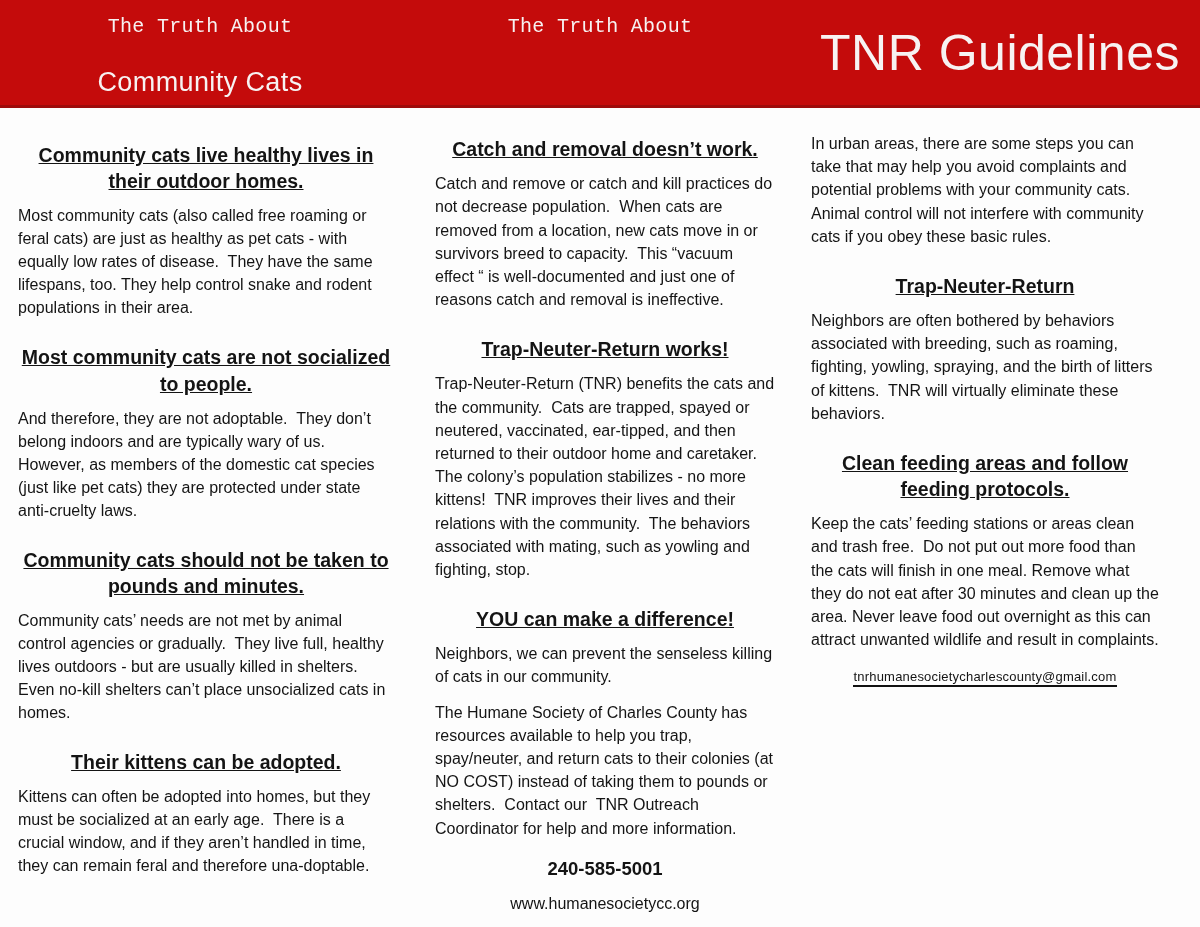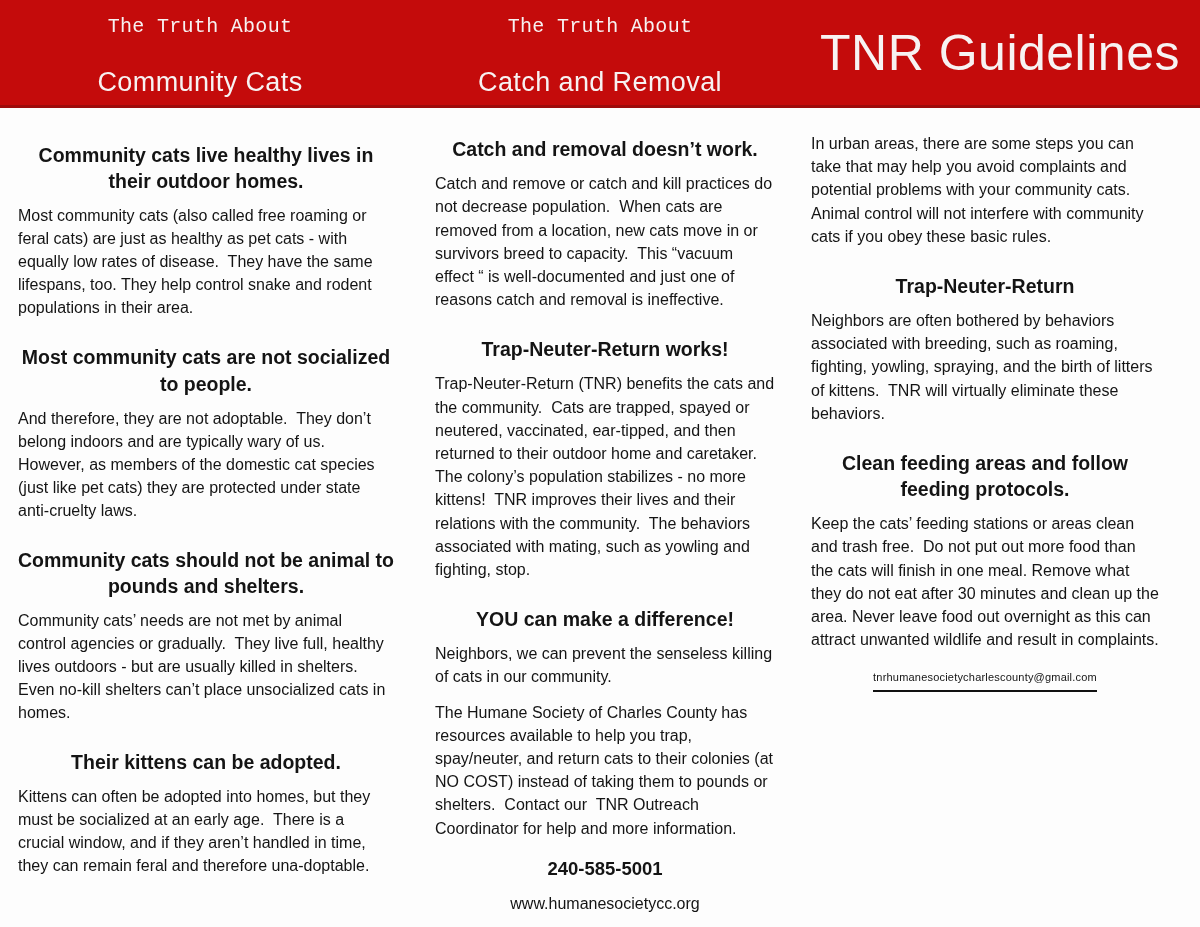--- a/index.html
+++ b/index.html
@@ -56,20 +56,21 @@
   .col { flex: 0 0 auto; }
   .col-1 { width: 376px; padding-top: 34px; margin-right: 41px; }
   .col-2 { width: 340px; padding-top: 28px; margin-right: 36px; }
   .col-3 { width: 348px; padding-top: 24px; }
   .sec-heading {
     font-size: 19.5px;
     font-weight: bold;
     text-align: center;
     line-height: 1.34;
     margin: 25px 0 10px 0;
+    text-decoration: underline;
   }
   .sec-heading.first { margin-top: 0; }
   .sec-body {
     font-size: 16px;
     line-height: 1.44;
     white-space: pre-wrap;
     margin-bottom: 4px;
   }
   .col-2 .sec-body, .col-3 .sec-body { line-height: 1.45; }
   .sec-body + .sec-body { margin-top: 12px; }
@@ -81,55 +82,54 @@
     margin-top: 18px;
   }
   .website {
     font-size: 16px;
     text-align: center;
     margin-top: 15px;
   }
   .email-row { text-align: center; margin-top: 16px; }
   .email {
     display: inline-block;
-    font-size: 11px;
+    font-size: 13px;
     letter-spacing: 0.2px;
     border-bottom: 2px solid #111;
-    padding-bottom: 7px;
+    padding-bottom: 1px;
   }
 </style>
 </head>
 <body>
 
 <div class="page">
 
   <header class="banner">
     <div class="banner-panel">
       <div class="banner-eyebrow">The Truth About</div>
       <div class="banner-title">Community Cats</div>
     </div>
     <div class="banner-panel">
       <div class="banner-eyebrow">The Truth About</div>
-      <div class="banner-title">Catch and Removal</div>
     </div>
     <div class="banner-panel big">
       <div class="banner-title-big">TNR Guidelines</div>
     </div>
   </header>
 
   <div class="columns">
 
     <section class="col col-1">
       <h2 class="sec-heading first">Community cats live healthy lives in their outdoor homes.</h2>
       <p class="sec-body">Most community cats (also called free roaming or feral cats) are just as healthy as pet cats - with equally low rates of disease.  They have the same lifespans, too. They help control snake and rodent populations in their area.</p>
 
       <h2 class="sec-heading">Most community cats are not socialized to people.</h2>
       <p class="sec-body">And therefore, they are not adoptable.  They don’t belong indoors and are typically wary of us.  However, as members of the domestic cat species (just like pet cats) they are protected under state anti-cruelty laws.</p>
 
-      <h2 class="sec-heading">Community cats should not be animal to pounds and shelters.</h2>
+      <h2 class="sec-heading">Community cats should not be taken to pounds and minutes.</h2>
       <p class="sec-body">Community cats’ needs are not met by animal control agencies or gradually.  They live full, healthy lives outdoors - but are usually killed in shelters.  Even no-kill shelters can’t place unsocialized cats in homes.</p>
 
       <h2 class="sec-heading">Their kittens can be adopted.</h2>
       <p class="sec-body">Kittens can often be adopted into homes, but they must be socialized at an early age.  There is a crucial window, and if they aren’t handled in time, they can remain feral and therefore una-doptable.</p>
     </section>
 
     <section class="col col-2">
       <h2 class="sec-heading first">Catch and removal doesn’t work.</h2>
       <p class="sec-body">Catch and remove or catch and kill practices do not decrease population.  When cats are removed from a location, new cats move in or survivors breed to capacity.  This “vacuum effect “ is well-documented and just one of reasons catch and removal is ineffective.</p>
 

